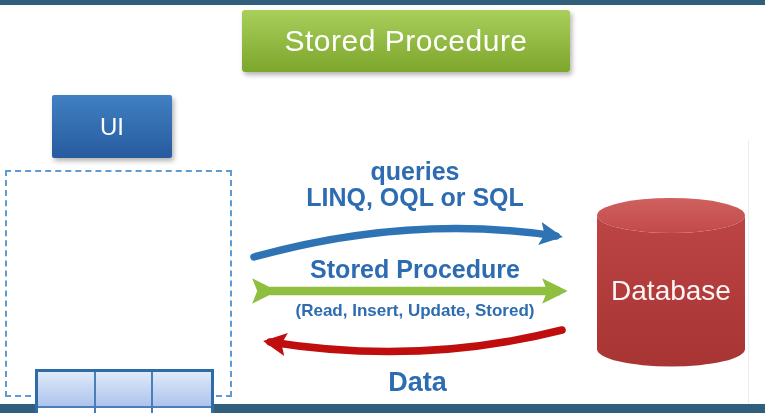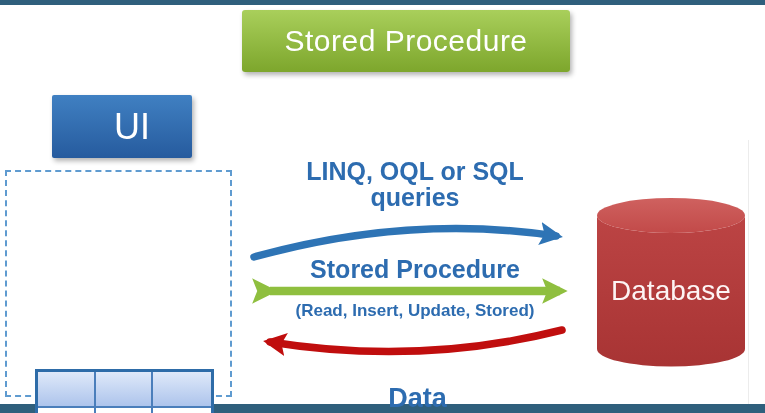--- a/index.html
+++ b/index.html
@@ -16,21 +16,21 @@
     background:linear-gradient(to bottom,var(--banner-top),var(--banner-bottom));
     border-radius:3px;box-shadow:2px 3px 5px rgba(0,0,0,0.3);
     display:flex;align-items:center;justify-content:center;
     color:#fff;font-size:30px;letter-spacing:0.5px;
   }
   .ui-box{
     position:absolute;left:52px;top:95px;width:120px;height:63px;
     background:linear-gradient(to bottom,var(--ui-top),var(--ui-bottom));
     border-radius:2px;box-shadow:2px 3px 5px rgba(0,0,0,0.3);
     display:flex;align-items:center;justify-content:center;
-    color:#fff;font-size:36px;padding-left:20px;
+    color:#fff;font-size:24px;
   }
   .dashed-box{
     position:absolute;left:5px;top:170px;width:227px;height:227px;
     border:2px dashed var(--dashed-border);box-sizing:border-box;
   }
   .grid-table{
     position:absolute;left:28px;top:197px;width:179px;height:178px;
     border:3px solid var(--table-border);box-sizing:border-box;
     display:grid;background:#fff;
   }
@@ -43,21 +43,21 @@
     background:linear-gradient(to bottom,var(--table-header-top),var(--table-header-bottom));
     border-bottom:2px solid var(--table-grid);
   }
   .flow-label{
     position:absolute;text-align:center;color:var(--label-text);
     font-weight:bold;line-height:1.05;
   }
   .label-query{left:245px;top:158px;width:340px;font-size:25px;}
   .label-sp{left:245px;top:256px;width:340px;font-size:25px;}
   .label-crud{left:235px;top:302px;width:360px;font-size:17px;}
-  .label-data{left:245px;top:384px;width:345px;font-size:27px;}
+  .label-data{left:245px;top:368px;width:345px;font-size:27px;}
   svg.arrows{position:absolute;left:0;top:0;pointer-events:none;}
   .stroke-query{stroke:var(--arrow-query);}
   .stroke-sp{stroke:var(--arrow-sp);}
   .stroke-data{stroke:var(--arrow-data);}
   .mk-query{fill:var(--arrow-query);}
   .mk-sp{fill:var(--arrow-sp);}
   .mk-data{fill:var(--arrow-data);}
   .db{position:absolute;left:597px;top:198px;width:148px;height:169px;}
   .db text{fill:#fdf4f4;font-size:28px;font-family:"Liberation Sans",sans-serif;}
   .right-edge-line{position:absolute;left:748px;top:140px;width:1px;height:264px;background:#ececec;}
@@ -82,22 +82,22 @@
       <div class="cell header"></div>
       <div class="cell header"></div>
       <div class="cell header last-col"></div>
       <div class="cell"></div>
       <div class="cell"></div>
       <div class="cell last-col"></div>
     </div>
 </div>
 
 <div class="flow-label label-query">
+  <div>queries</div>
   <div>LINQ, OQL or SQL</div>
-  <div>queries</div>
 </div>
 
 <div class="flow-label label-sp">Stored Procedure</div>
 <div class="flow-label label-crud">(Read, Insert, Update, Stored)</div>
 <div class="flow-label label-data">Data</div>
 
 <svg class="arrows" width="765" height="413" viewBox="0 0 765 413">
   <defs>
     <marker id="mkQuery" viewBox="0 0 10 10" refX="7" refY="5" markerWidth="3.1" markerHeight="3.1" orient="auto">
       <path class="mk-query" d="M0,0 L10,5 L0,10 L2,5 Z"></path>

